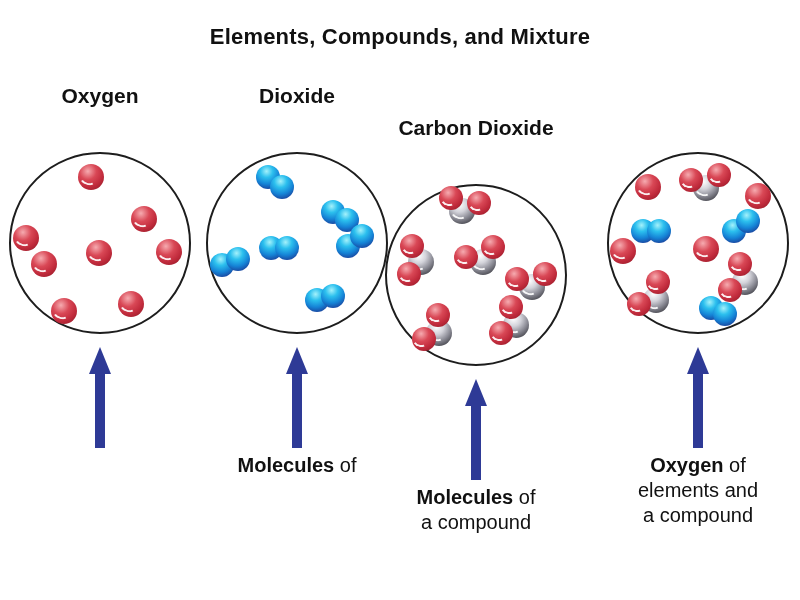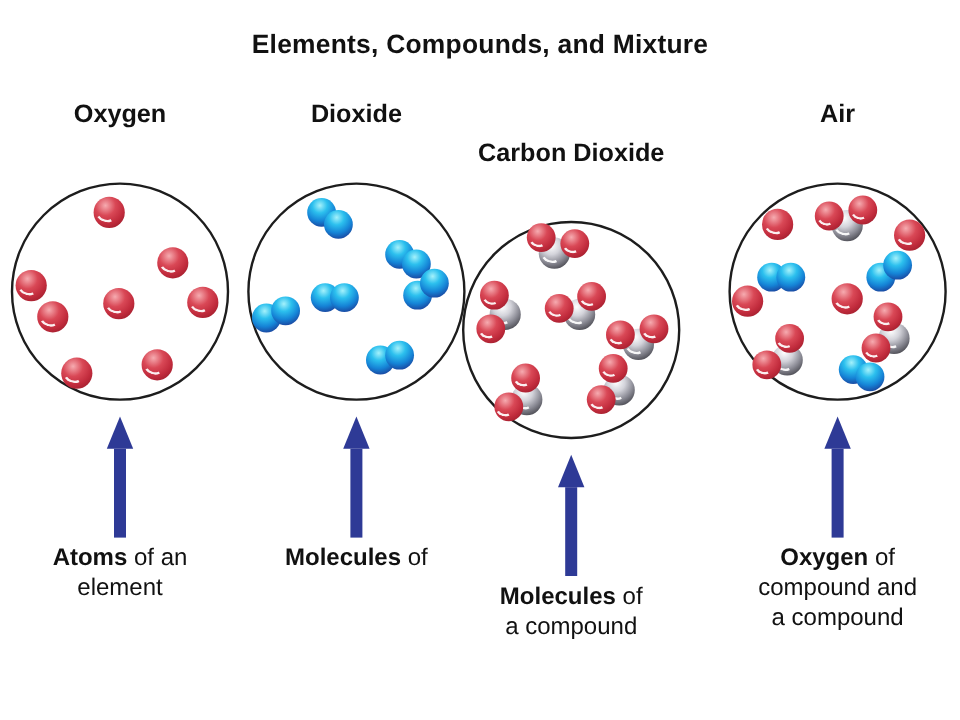--- a/index.html
+++ b/index.html
@@ -64,25 +64,20 @@
       <div class="sp red" style="left: 20px; top: 97px; height: 26px; width: 26px;"></div>
       <div class="sp red" style="left: 75px; top: 86px; height: 26px; width: 26px;"></div>
       <div class="sp red" style="left: 145px; top: 85px; height: 26px; width: 26px;"></div>
       <div class="sp red" style="left: 107px; top: 137px; height: 26px; width: 26px;"></div>
       <div class="sp red" style="left: 40px; top: 144px; height: 26px; width: 26px;"></div>
     </div>
   <div class="arrow">
     <div class="arrow-head"></div>
     <div class="arrow-shaft"></div>
   </div>
-  <div class="caption">
-    <div class="cap-line"><b>Atoms</b><span> of an</span></div>
-    <div class="cap-line">element</div>
-
-  </div>
 </div>
 
 <div class="col col-2">
   <div class="header">Dioxide</div>
   <div class="circle">
       <div class="sp blue" style="left: 48.4468px; top: 11.4114px; height: 24px; width: 24px;"></div>
       <div class="sp blue" style="left: 61.5532px; top: 20.5886px; height: 24px; width: 24px;"></div>
       <div class="sp blue" style="left: 113.072px; top: 46px; height: 24px; width: 24px;"></div>
       <div class="sp blue" style="left: 126.928px; top: 54px; height: 24px; width: 24px;"></div>
       <div class="sp blue" style="left: 128.447px; top: 79.5886px; height: 24px; width: 24px;"></div>
@@ -131,21 +126,20 @@
     <div class="arrow-shaft"></div>
   </div>
   <div class="caption">
     <div class="cap-line"><b>Molecules</b><span> of</span></div>
     <div class="cap-line">a compound</div>
 
   </div>
 </div>
 
 <div class="col col-4">
-  <div class="header">Air</div>
   <div class="circle">
       <div class="sp red" style="left: 26px; top: 20px; height: 26px; width: 26px;"></div>
       <div class="sp gray" style="left: 84px; top: 21px; height: 26px; width: 26px;"></div>
       <div class="sp red" style="left: 70px; top: 14px; height: 24px; width: 24px;"></div>
       <div class="sp red" style="left: 98px; top: 9px; height: 24px; width: 24px;"></div>
       <div class="sp red" style="left: 136px; top: 29px; height: 26px; width: 26px;"></div>
       <div class="sp blue" style="left: 22px; top: 65px; height: 24px; width: 24px;"></div>
       <div class="sp blue" style="left: 38px; top: 65px; height: 24px; width: 24px;"></div>
       <div class="sp blue" style="left: 113.447px; top: 64.5886px; height: 24px; width: 24px;"></div>
       <div class="sp blue" style="left: 126.553px; top: 55.4114px; height: 24px; width: 24px;"></div>
@@ -159,16 +153,16 @@
       <div class="sp red" style="left: 36.5307px; top: 115.983px; height: 24px; width: 24px;"></div>
       <div class="sp blue" style="left: 89.7495px; top: 141.619px; height: 24px; width: 24px;"></div>
       <div class="sp blue" style="left: 104.25px; top: 148.381px; height: 24px; width: 24px;"></div>
     </div>
   <div class="arrow">
     <div class="arrow-head"></div>
     <div class="arrow-shaft"></div>
   </div>
   <div class="caption">
     <div class="cap-line"><b>Oxygen</b><span> of</span></div>
-    <div class="cap-line">compound and</div>
+    <div class="cap-line">elements and</div>
     <div class="cap-line">a compound</div>
   </div>
 </div>
 
 </body></html>

